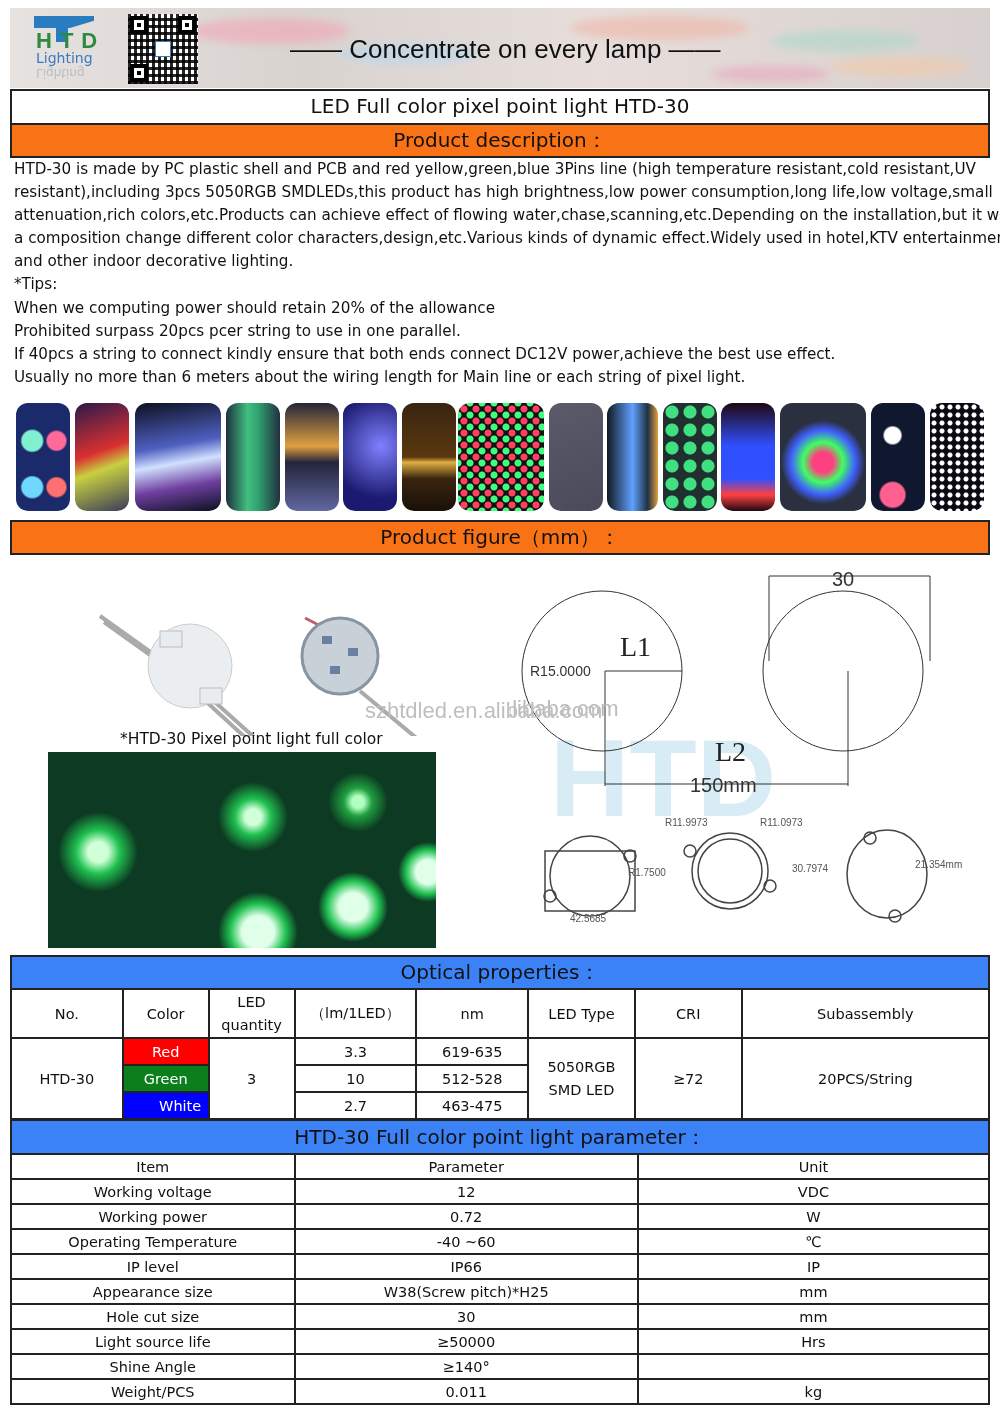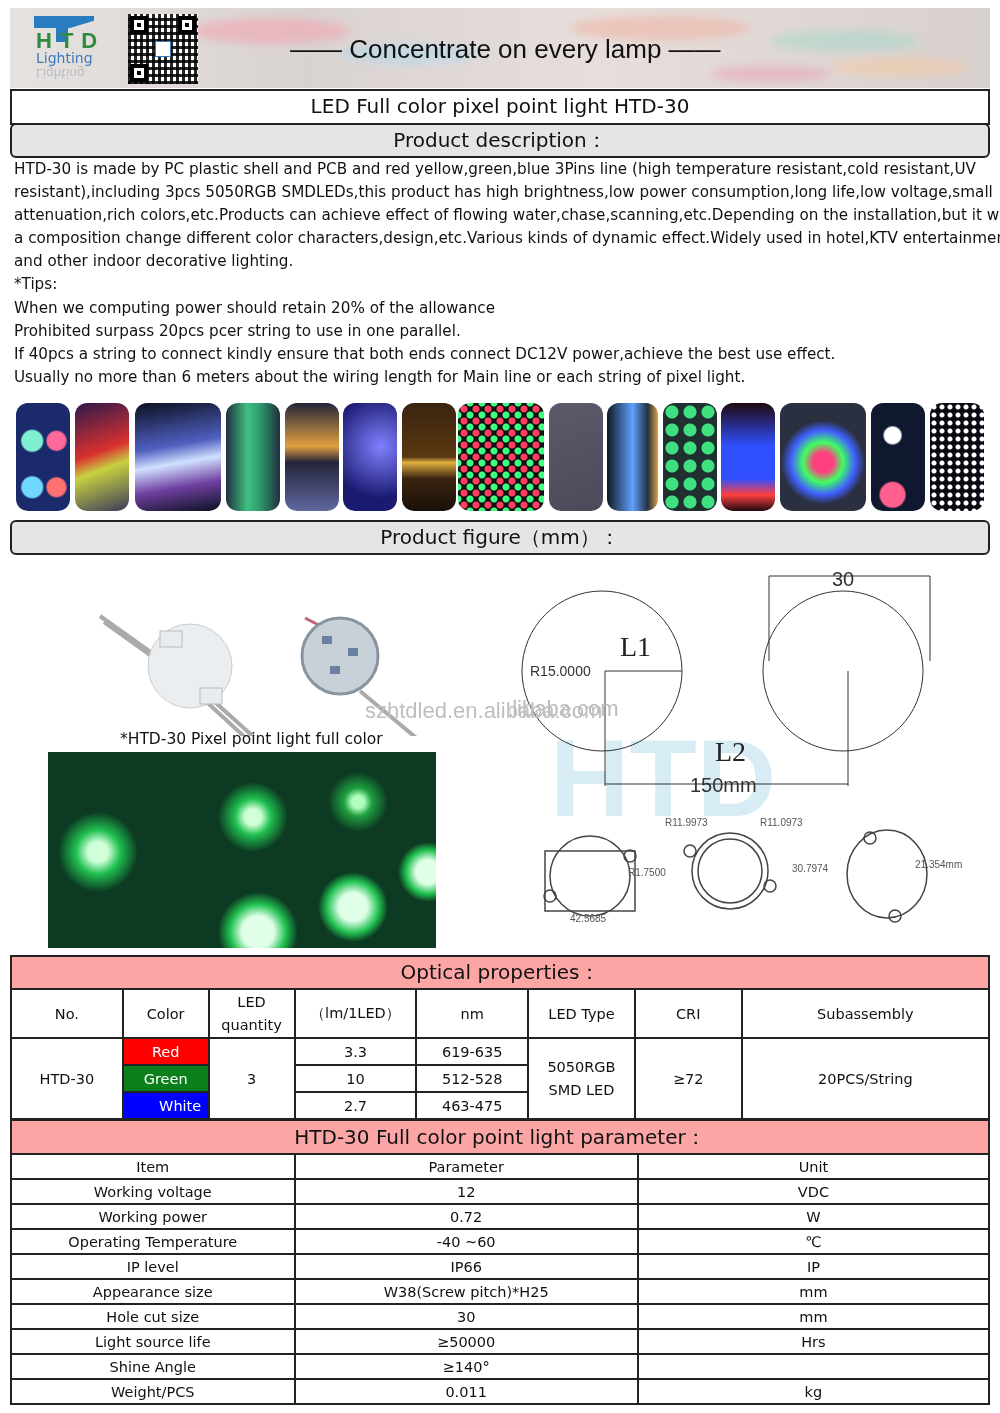--- a/index.html
+++ b/index.html
@@ -23,42 +23,42 @@
       repeating-linear-gradient(90deg, rgba(0,0,0,.85) 0 3px, transparent 3px 6px);
     background-blend-mode: multiply; }
   .qr .finder { position: absolute; width: 18px; height: 18px; border: 4px solid #000; background: #fff; }
   .qr .finder::after { content: ""; position: absolute; left: 3px; top: 3px; width: 4px; height: 4px; background: #000; }
   .qr .center { position: absolute; left: 27px; top: 27px; width: 16px; height: 16px; background: #fff; border: 1px solid #3a7bbf; }
   .slogan { position: absolute; left: 280px; top: 26px; font: 26px "Liberation Sans", sans-serif; color: #111; white-space: nowrap; }
 
   
   .title-row { position: absolute; left: 10px; width: 980px; border: 2px solid #222; text-align: center;
     font: 20px "DejaVu Sans", sans-serif; line-height: 31px; }
-  .title-row.gray { background: #e5e5e5; border-radius: 6px; }
+  .title-row.gray { background: #f97316; }
 
   .desc { position: absolute; left: 14px; top: 158px; width: 975px; font: 15.2px "DejaVu Sans", sans-serif; line-height: 23.1px; color: #111; }
   .desc p { white-space: nowrap; }
 
   
   .strip { position: absolute; left: 16px; top: 403px; width: 968px; height: 108px; }
   .thumb { position: absolute; top: 0; height: 108px; border-radius: 12px; overflow: hidden; }
 
   
   .fig { position: absolute; left: 10px; top: 556px; width: 980px; height: 395px; }
   .photo1 { position: absolute; left: 80px; top: 20px; width: 330px; height: 160px; }
   .caption { position: absolute; left: 110px; top: 174px; font: 15.5px "DejaVu Sans", sans-serif; color: #111; white-space: nowrap; }
   .photo2 { position: absolute; left: 38px; top: 196px; width: 388px; height: 196px; background: #0d3a22; overflow: hidden; }
   .glow { position: absolute; border-radius: 50%; }
   .watermark { position: absolute; font: 22px "Liberation Sans", sans-serif; color: #bfbfbf; white-space: nowrap; }
 
   
   table { border-collapse: collapse; position: absolute; left: 10px; width: 980px; }
   td, th { border: 2px solid #222; text-align: center; font-weight: normal; font-family: "DejaVu Sans", sans-serif; }
   .opt td { font-size: 14.5px; }
-  .cap-row td { background: #fca5a5; font-size: 20px; }
+  .cap-row td { background: #3b82f6; font-size: 20px; }
   .param td { font-size: 14.5px; height: 25px; padding: 0; margin-left: 24px; }
   .c-red { background: #ff0000; color: #fff; }
   .c-green { background: #0a7f1c; color: #fff; }
   .c-blue { background: #0000ff; color: #fff; padding-left: 29px; }
 </style>
 </head>
 <body>
 
 <div class="banner">
   <div class="blob" style="left:180px;top:10px;width:160px;height:26px;background:#f4a0b0;"></div>

